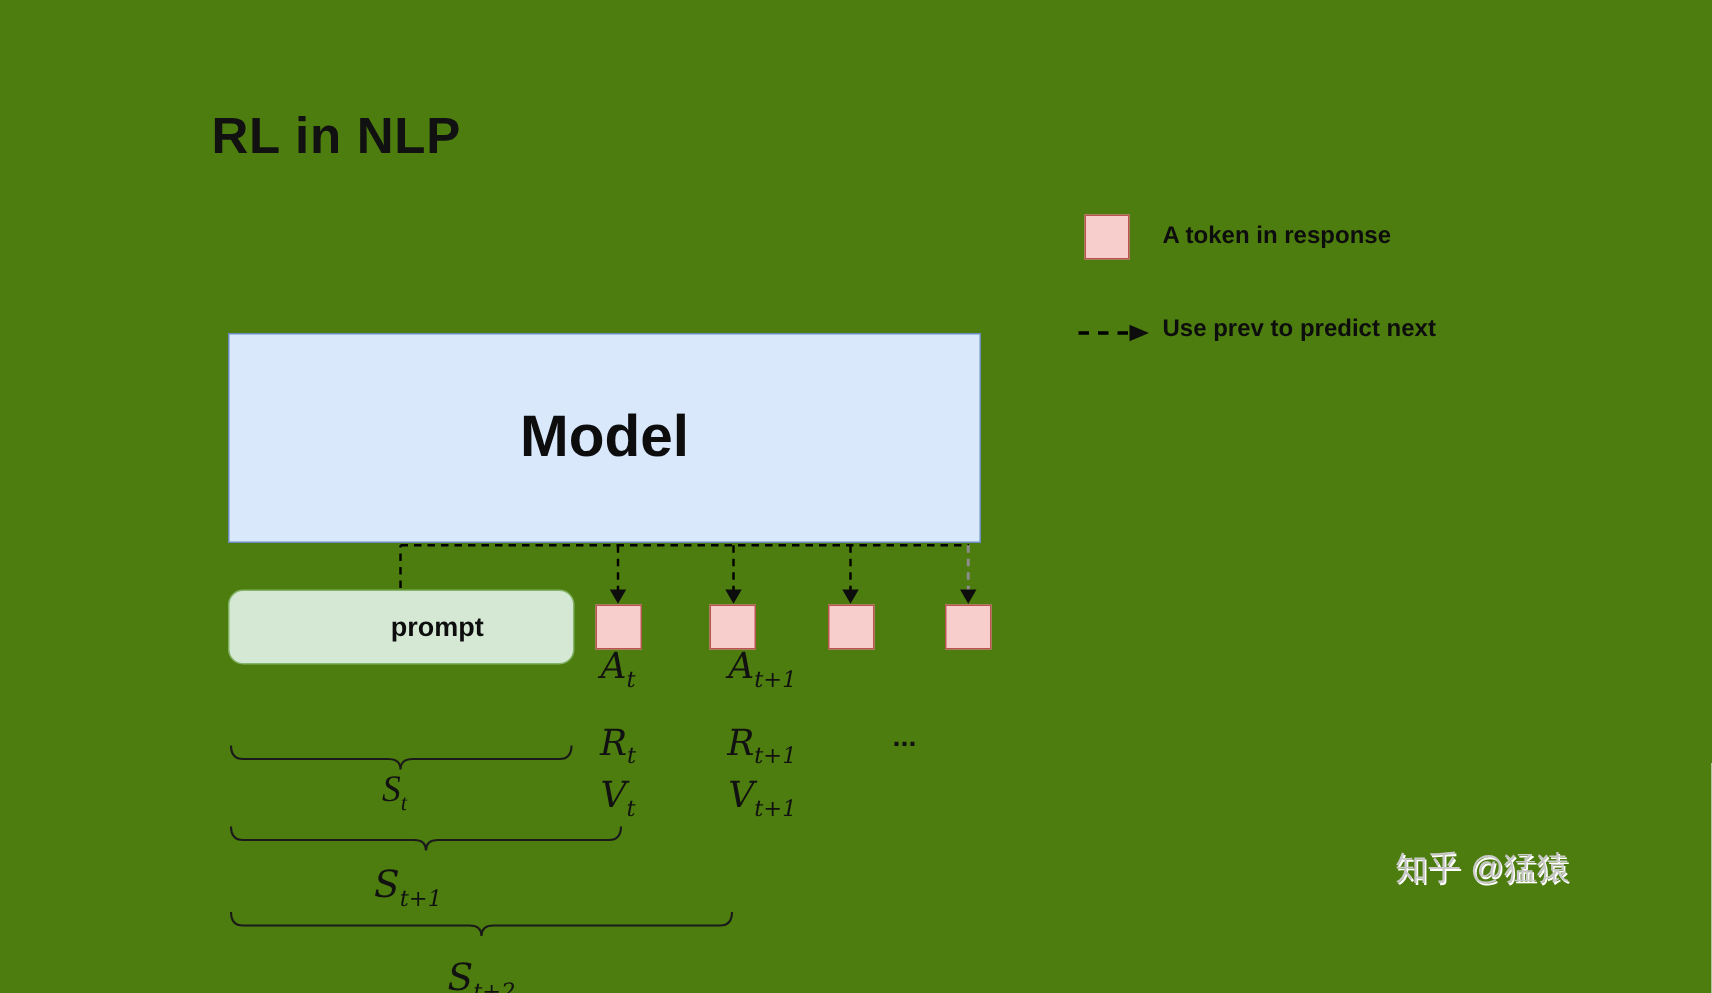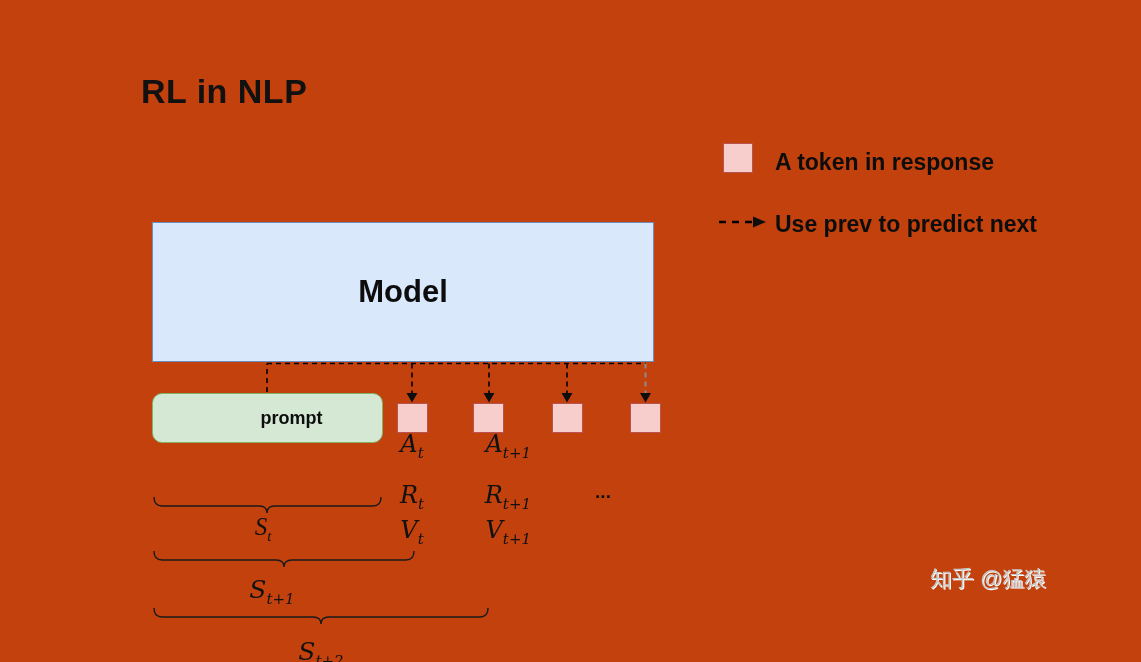--- a/index.html
+++ b/index.html
@@ -1,47 +1,47 @@
 <!DOCTYPE html>
 <html><head>
 <meta charset="utf-8">
 <style>
   html,body{margin:0;padding:0;background:#fff;}
   #canvas{
-    position:relative;width:1141px;height:662px;background:#c2410c;
+    position:relative;width:1141px;height:662px;background:#4d7c0f;
     overflow:hidden;font-family:"Liberation Sans",sans-serif;
   }
   .abs{position:absolute;}
   #page-title{
     left:141px;top:72px;font-size:34px;font-weight:bold;color:#111;
     letter-spacing:0.5px;
   }
   #model-box{
     left:152px;top:222px;width:502px;height:140px;
     background:#dae8fc;border:1px solid #6c8ebf;box-sizing:border-box;
     display:flex;align-items:center;justify-content:center;
   }
-  #model-box .label{font-size:31px;font-weight:bold;color:#0d0d0d;}
+  #model-box .label{font-size:39px;font-weight:bold;color:#0d0d0d;}
   #prompt-box{
     left:152px;top:393px;width:231px;height:50px;border-radius:10px;
     background:#d5e8d4;border:1px solid #82b366;box-sizing:border-box;
     display:flex;align-items:center;justify-content:center;padding-left:48px;
   }
   #prompt-box .label{font-size:18px;font-weight:bold;color:#0d0d0d;}
   .token{
     position:absolute;top:403px;width:31px;height:30px;
     background:#f8cecc;border:1px solid #b85450;box-sizing:border-box;
   }
   #token-1{left:397px;} #token-2{left:473px;} #token-3{left:552px;} #token-4{left:630px;}
   
   #legend-token-swatch{
     left:723px;top:143px;width:30px;height:30px;
     background:#f8cecc;border:1px solid #b85450;box-sizing:border-box;
   }
-  .legend-text{font-size:23px;font-weight:bold;color:#0d0d0d;white-space:nowrap;}
+  .legend-text{font-size:16px;font-weight:bold;color:#0d0d0d;white-space:nowrap;}
   #legend-token-label{left:775px;top:149px;}
   #legend-arrow-label{left:775px;top:211px;}
   
   .math{
     font-family:"DejaVu Serif","Liberation Serif",serif;
     font-style:italic;font-size:24px;color:#111;
     text-align:center;white-space:nowrap;
   }
   .math sub{font-size:15px;font-style:italic;line-height:0;}
   .col-t{left:372px;width:80px;}

